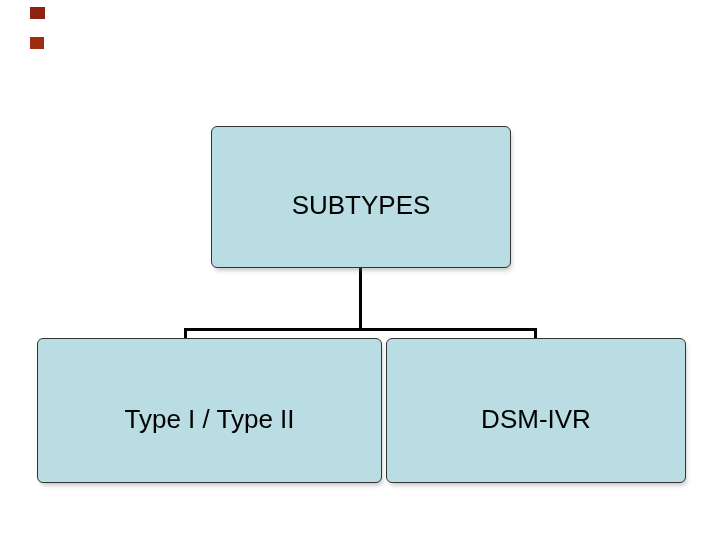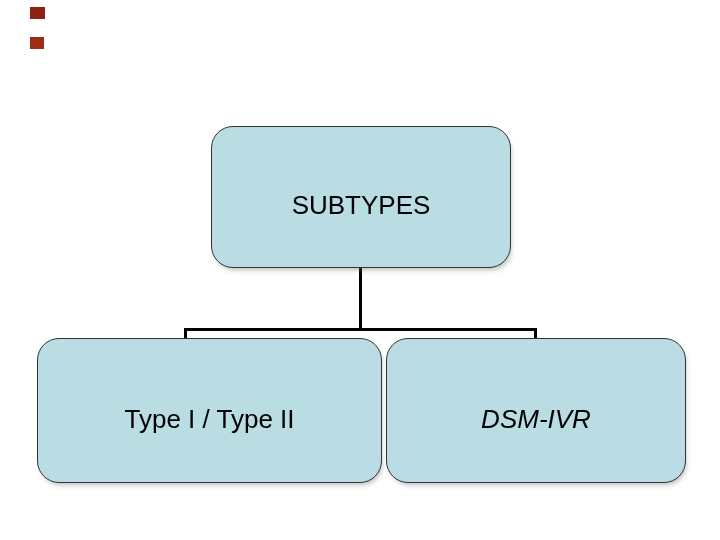--- a/index.html
+++ b/index.html
@@ -19,35 +19,35 @@
     position: absolute;
     left: 30px;
   }
   .decor-square.s1 { top: 7px;  width: 15px; height: 12px; background: var(--decor1, #8e2212); }
   .decor-square.s2 { top: 37px; width: 14px; height: 12px; background: var(--decor2, #9c2c12); }
 
   .node {
     position: absolute;
     background: var(--box-fill, #b9dde2);
     border: 1px solid var(--box-border, #333333);
-    border-radius: 22px;
+    border-radius: 6px;
     box-shadow: 2px 4px 5px -2px rgba(110,110,110,0.45);
     display: flex;
     align-items: center;
     justify-content: center;
     box-sizing: border-box;
     padding-top: 16px;
     color: var(--text-color, #000000);
     font-size: 26px;
     line-height: 1;
     white-space: nowrap;
   }
   .node-root  { left: 211px; top: 126px; width: 300px; height: 142px; }
   .node-left  { left:  37px; top: 338px; width: 345px; height: 145px; }
-  .node-right { left: 386px; top: 338px; width: 300px; height: 145px; font-style: italic; }
+  .node-right { left: 386px; top: 338px; width: 300px; height: 145px; }
 
   .connector {
     position: absolute;
     background: var(--connector-color, #000000);
   }
   .conn-stem  { left: 359px; top: 267px; width: 3px;   height: 61px; }
   .conn-hline { left: 184px; top: 328px; width: 353px; height: 3px;  }
   .conn-ldrop { left: 184px; top: 328px; width: 3px;   height: 10px; }
   .conn-rdrop { left: 534px; top: 328px; width: 3px;   height: 10px; }
 </style>

